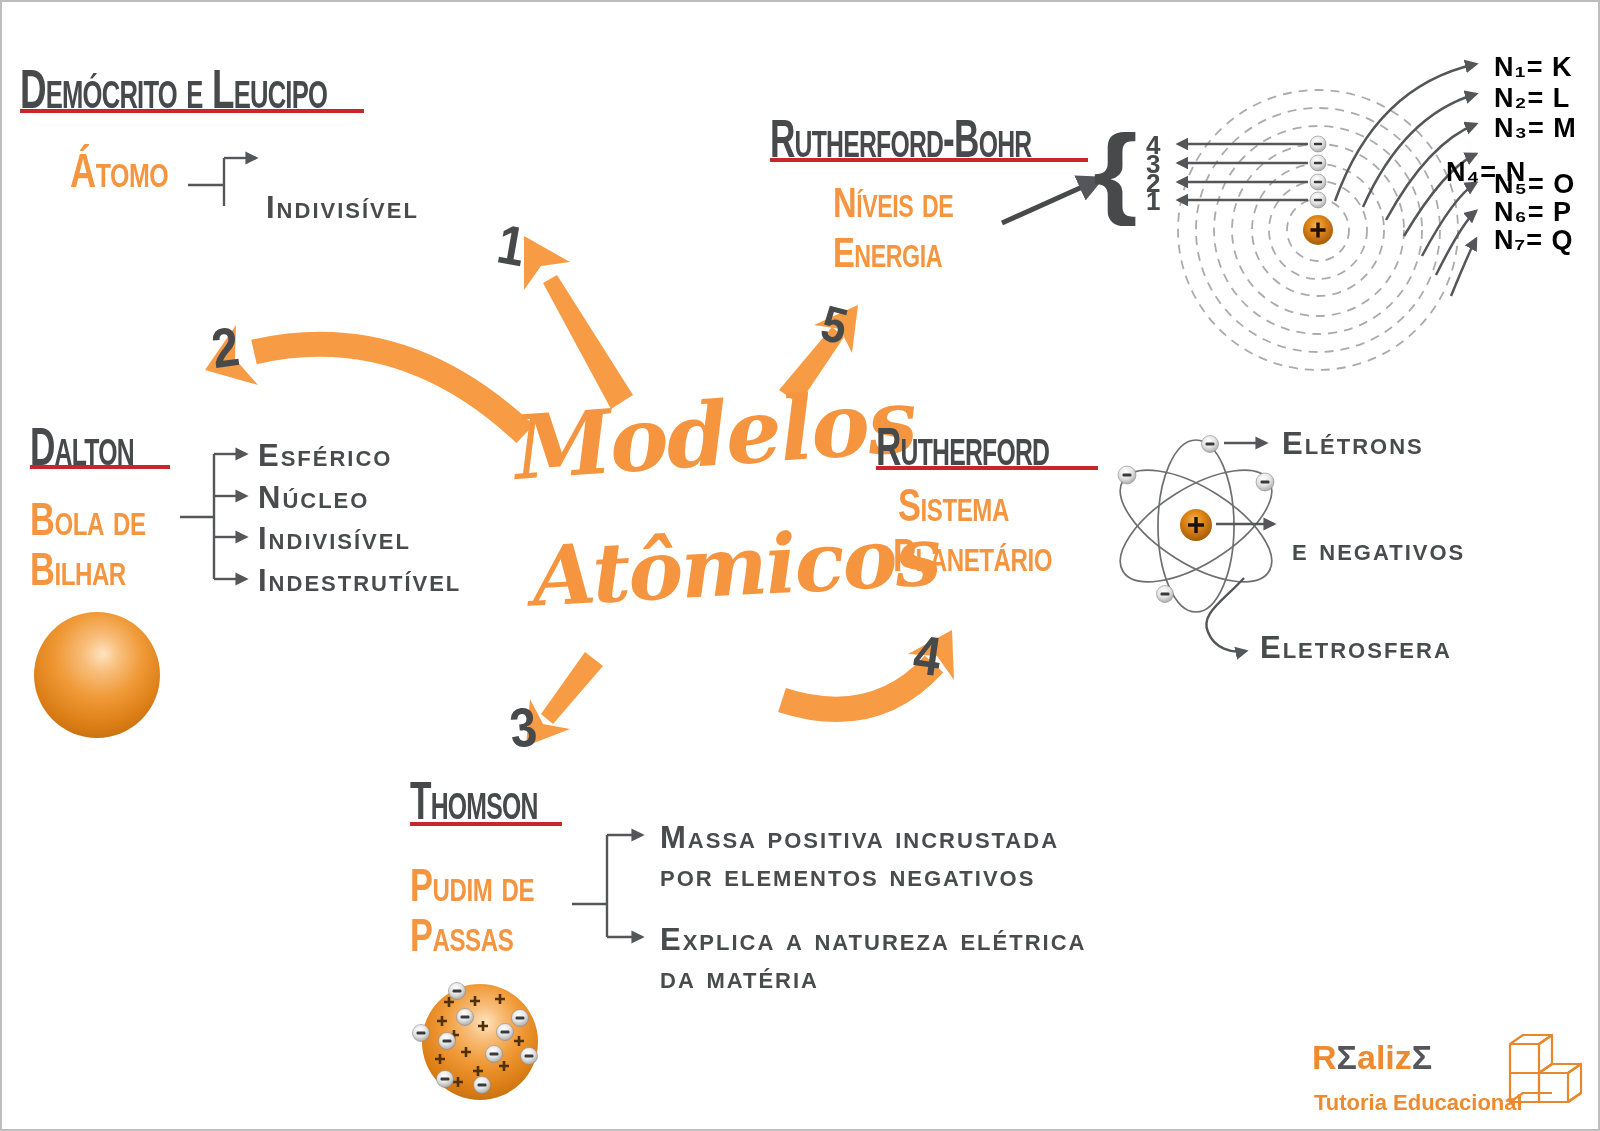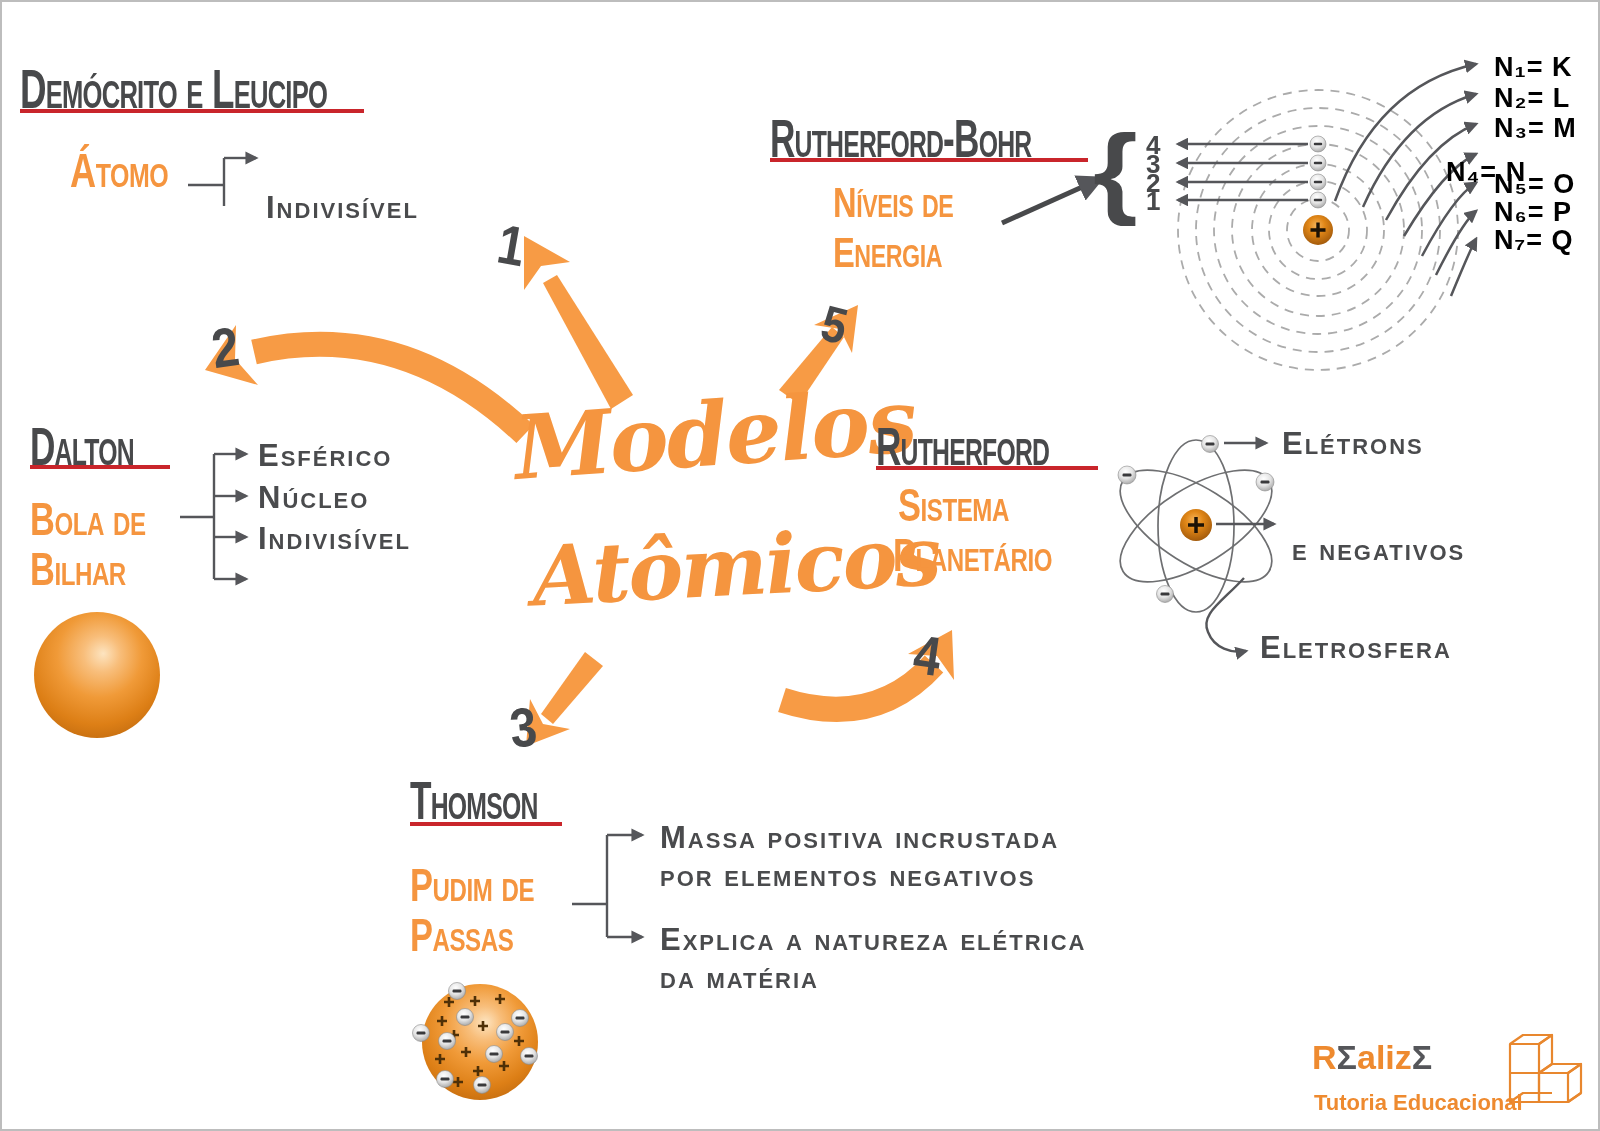--- a/index.html
+++ b/index.html
@@ -291,20 +291,21 @@
   <div class="txt sub" style="left:68px;top:142px;font-size:42px;">Átomo</div>
   <div class="txt body" style="left:264px;top:188px;">Indivisível</div>
 
   <div class="txt hdr" style="left:28px;top:414px;font-size:44px;">Dalton</div>
   <div class="redline" style="left:28px;top:463px;width:140px;"></div>
   <div class="txt sub" style="left:28px;top:492px;font-size:40px;">Bola de</div>
   <div class="txt sub" style="left:28px;top:542px;font-size:40px;">Bilhar</div>
   <div class="txt body" style="left:256px;top:436px;">Esférico</div>
   <div class="txt body" style="left:256px;top:478px;">Núcleo</div>
   <div class="txt body" style="left:256px;top:519px;">Indivisível</div>
+  <div class="txt body" style="left:256px;top:561px;">Indestrutível</div>
 
   <div class="txt hdr" style="left:408px;top:768px;font-size:44px;">Thomson</div>
   <div class="redline" style="left:408px;top:820px;width:152px;"></div>
   <div class="txt sub" style="left:408px;top:858px;font-size:40px;">Pudim de</div>
   <div class="txt sub" style="left:408px;top:908px;font-size:40px;">Passas</div>
   <div class="txt body" style="left:658px;top:818px;">Massa positiva incrustada</div>
   <div class="txt body" style="left:658px;top:856px;">por elementos negativos</div>
   <div class="txt body" style="left:658px;top:920px;">Explica a natureza elétrica</div>
   <div class="txt body" style="left:658px;top:958px;">da matéria</div>
 

